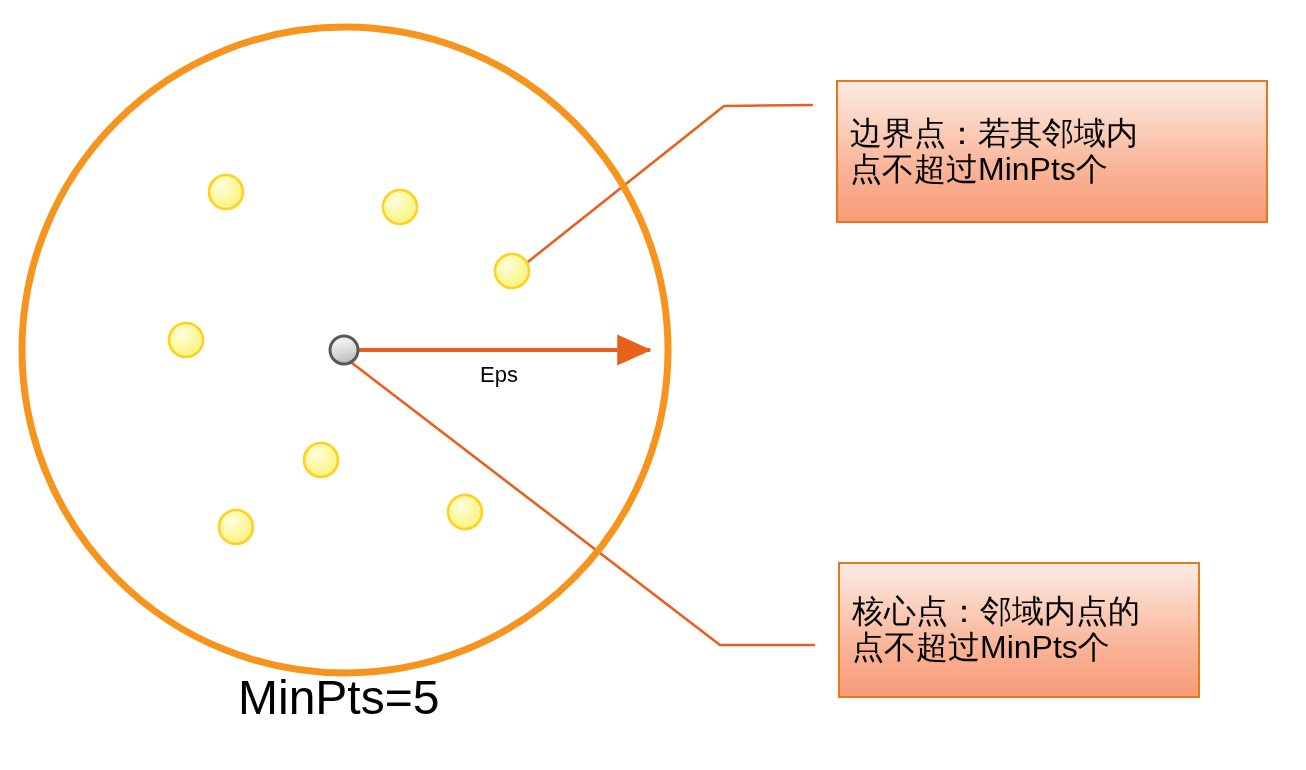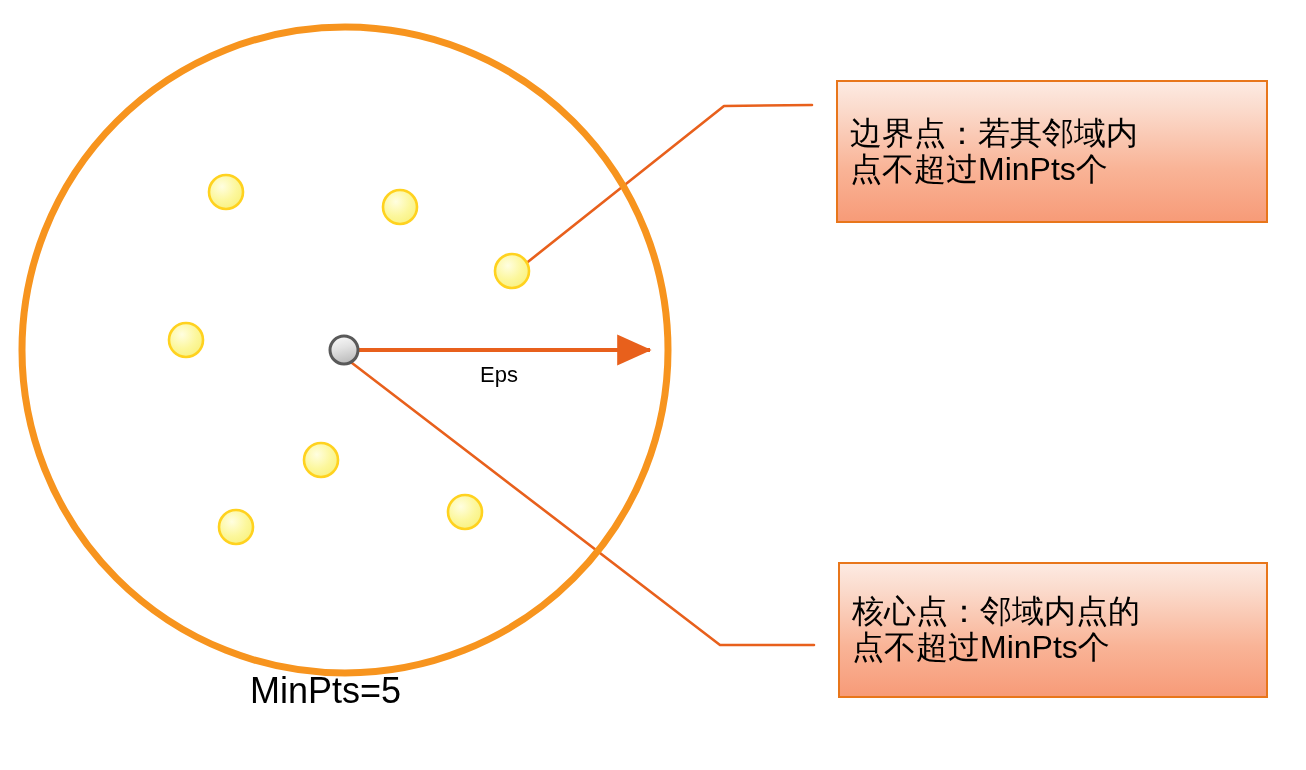--- a/index.html
+++ b/index.html
@@ -44,38 +44,38 @@
   }
   #callout-border-box {
     left: 836px;
     top: 80px;
     width: 432px;
     height: 143px;
   }
   #callout-core-box {
     left: 838px;
     top: 562px;
-    width: 430px;
+    width: 362px;
     height: 136px;
   }
   .plain-label {
     position: absolute;
     font-family: "Liberation Sans", sans-serif;
     color: #000000;
     white-space: nowrap;
   }
   #eps-label {
     left: 480px;
     top: 362px;
     font-size: 22px;
   }
   #minpts-label {
-    left: 250px;
+    left: 238px;
     top: 670px;
-    font-size: 36px;
+    font-size: 48px;
   }
 </style>
 </head>
 <body>
 
 <div id="canvas">
 
   <svg id="diagram-svg" viewBox="0 0 1306 770" xmlns="http://www.w3.org/2000/svg">
     <defs>
       <radialGradient id="dotGrad" cx="38%" cy="34%" r="78%">

